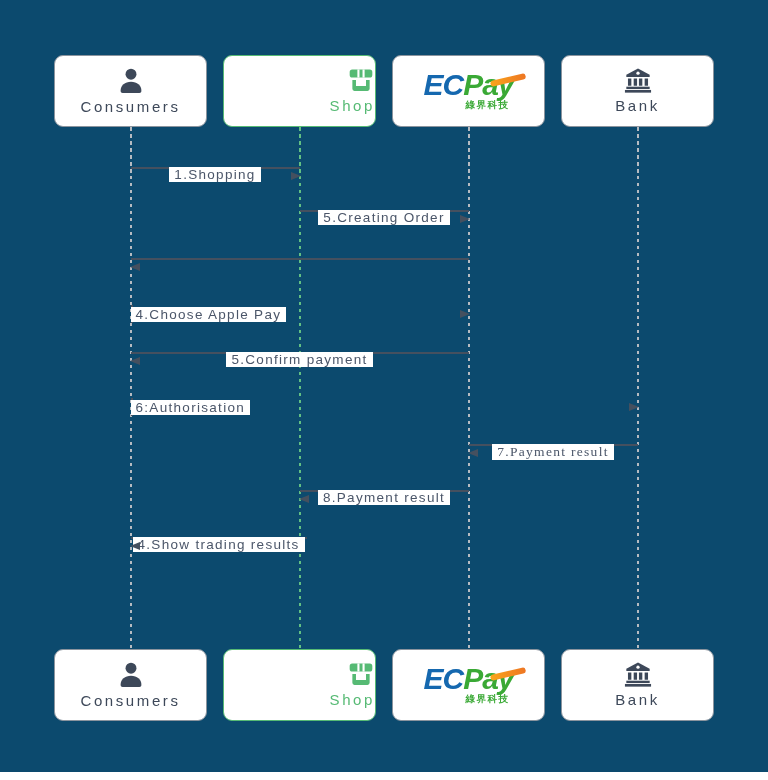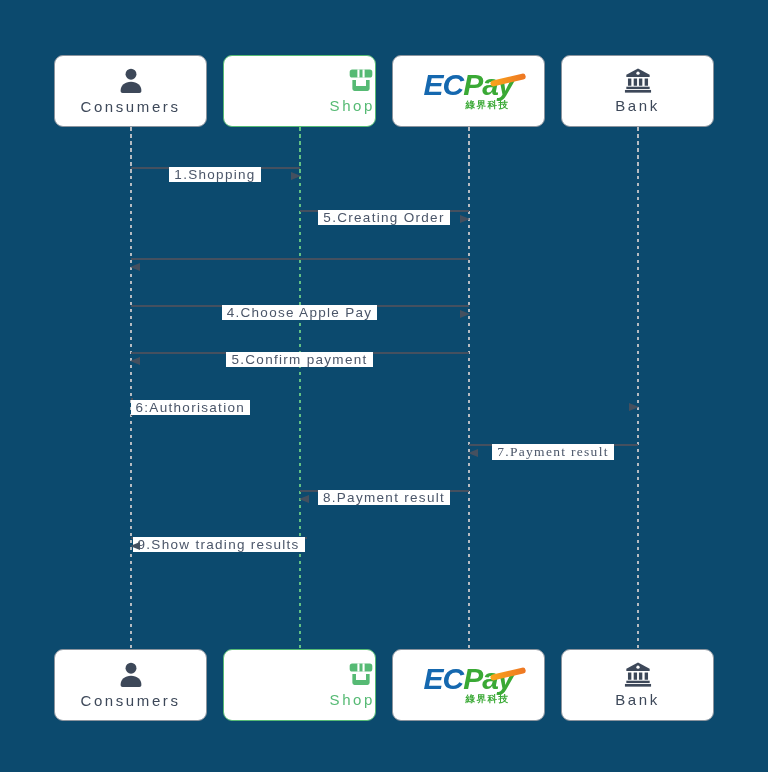--- a/index.html
+++ b/index.html
@@ -106,21 +106,21 @@
     <span class="mline"></span>
     <span class="mlabel">5.Creating Order</span>
     <span class="mline"></span>
     <span class="arrowhead"></span>
   </div>
       <div class="message dir-left" style="left: 130.5px; width: 338px; top: 267px;">
     <span class="mline"></span>
     <span class="mline"></span>
     <span class="arrowhead"></span>
   </div>
-      <div class="message dir-right" style="left: 130.5px; width: 338px; top: 314px;">
+      <div class="message dir-right" style="left: 130.5px; width: 338px; top: 314px; flex-direction: column;">
     <span class="mline"></span>
     <span class="mlabel">4.Choose Apple Pay</span>
     <span class="mline"></span>
     <span class="arrowhead"></span>
   </div>
       <div class="message dir-left" style="left: 130.5px; width: 338px; top: 361px;">
     <span class="mline"></span>
     <span class="mlabel">5.Confirm payment</span>
     <span class="mline"></span>
     <span class="arrowhead"></span>
@@ -138,21 +138,21 @@
     <span class="arrowhead"></span>
   </div>
       <div class="message dir-left" style="left: 299.5px; width: 169px; top: 499px;">
     <span class="mline"></span>
     <span class="mlabel">8.Payment result</span>
     <span class="mline"></span>
     <span class="arrowhead"></span>
   </div>
       <div class="message dir-left" style="left: 130.5px; width: 169px; top: 546px;">
     <span class="mline"></span>
-    <span class="mlabel">9.Show trading results</span>
+    <span class="mlabel">4.Show trading results</span>
     <span class="mline"></span>
     <span class="arrowhead"></span>
   </div>
     </div>
 
   <div class="actor rbot c0">
     <svg class="aicon" width="30" height="26" viewBox="0 0 24 21">
       <circle cx="12" cy="5" r="4.4" fill="#3d4859"></circle>
       <path d="M12 11.2c-4.9 0-8.4 2.9-8.4 7.3 0 .9.7 1.6 1.6 1.6h13.6c.9 0 1.6-.7 1.6-1.6 0-4.4-3.5-7.3-8.4-7.3z" fill="#3d4859"></path>
     </svg>

